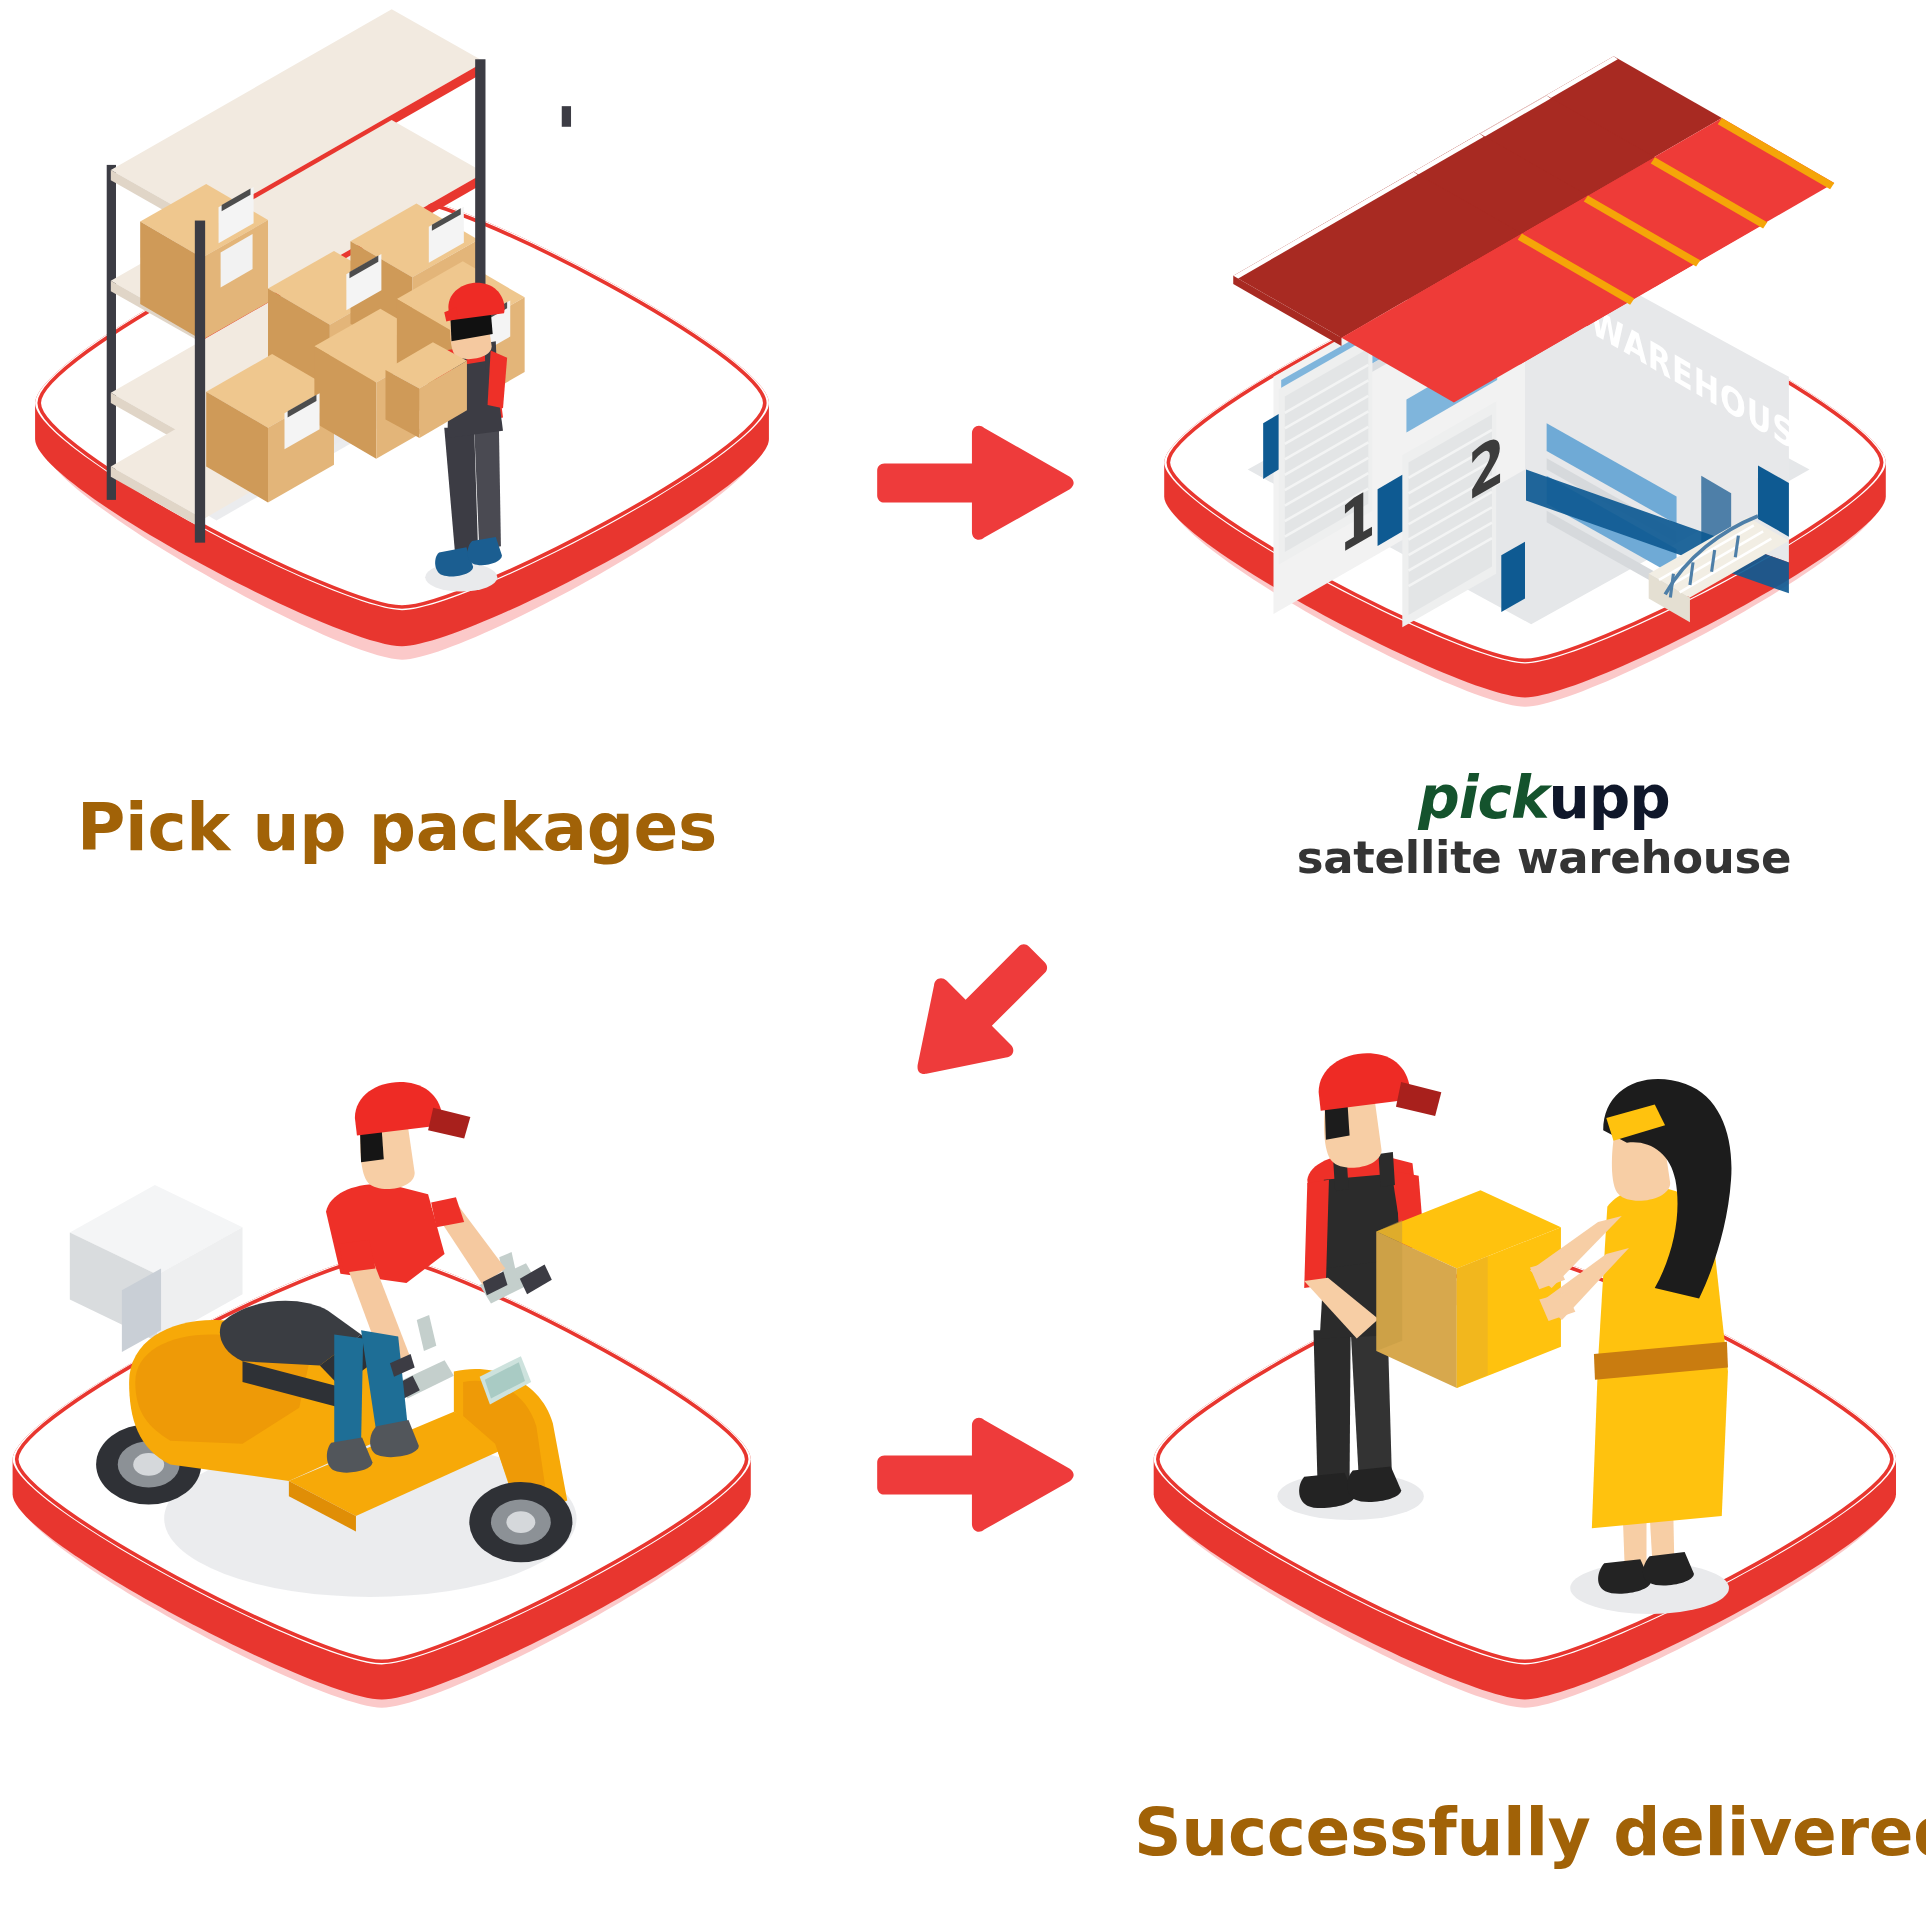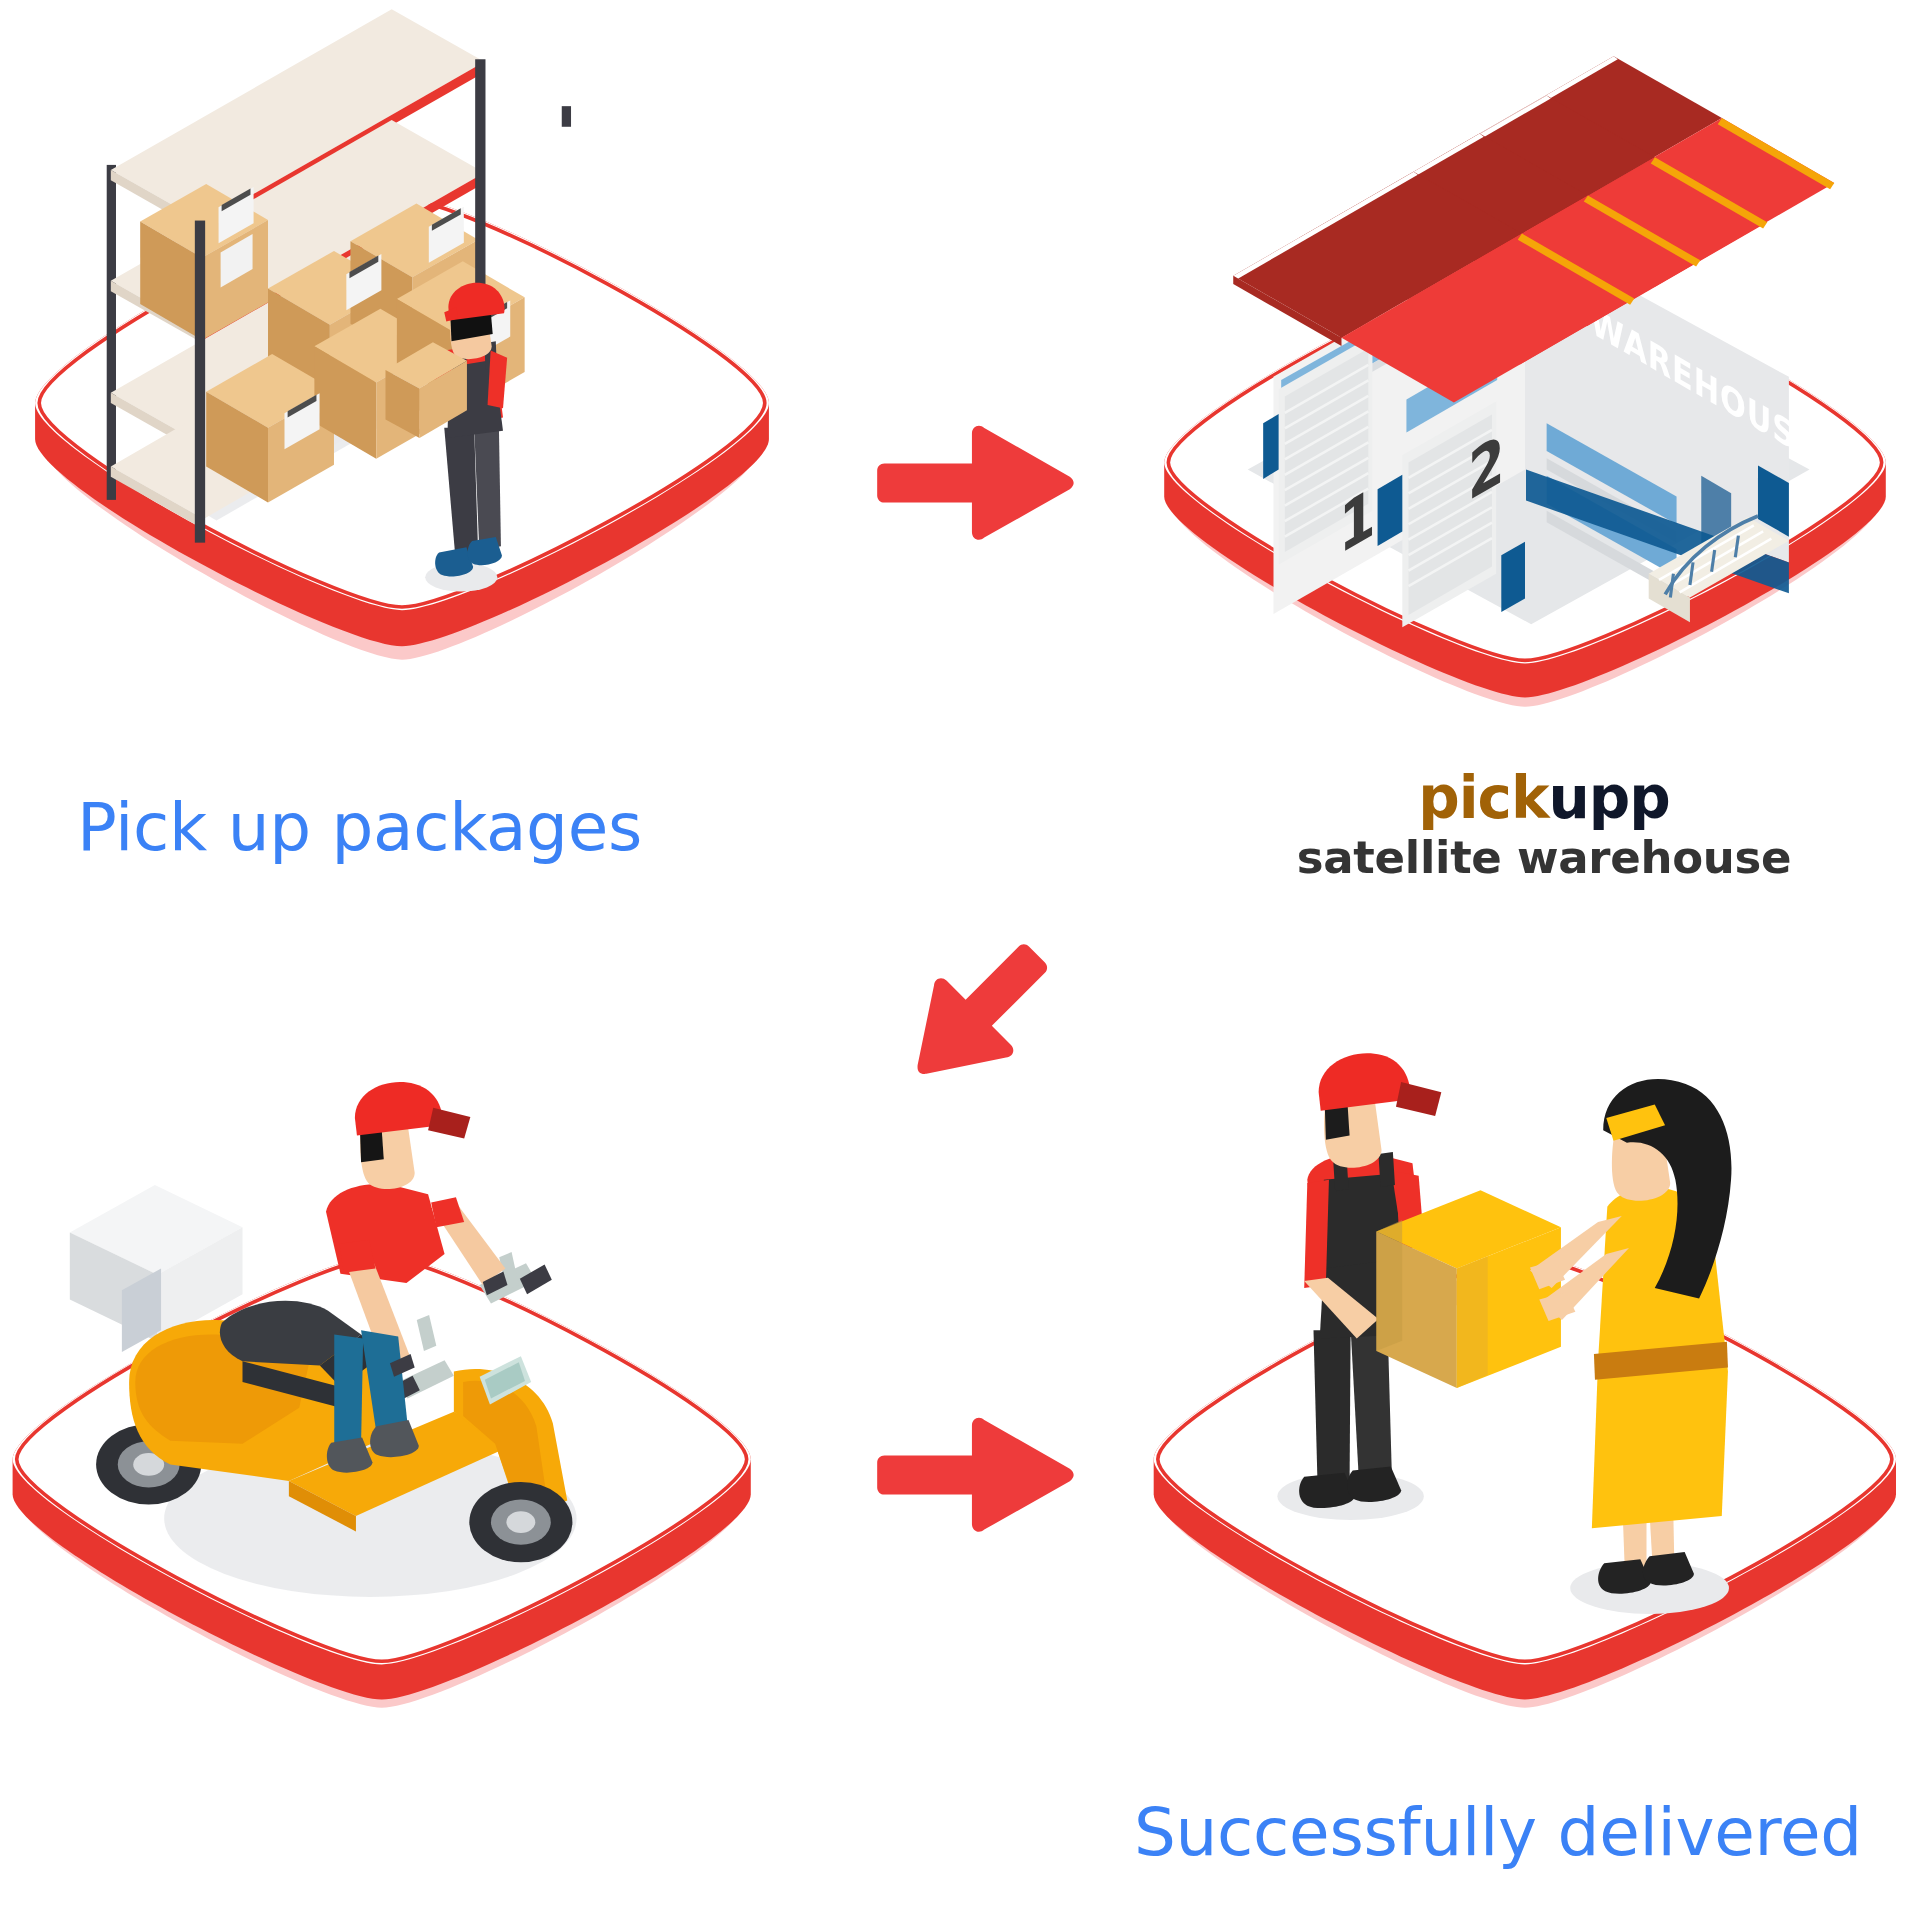--- a/index.html
+++ b/index.html
@@ -11,41 +11,41 @@
     overflow:hidden;
   }
   .stage{position:relative;width:1926px;height:1926px;background:#fff;}
 
   
   .cell{position:absolute;}
 
   
   .caption{
     position:absolute;
-    color:#3b82f6;
-    font-weight:400;
+    color:#a16207;
+    font-weight:700;
     font-family:"DejaVu Sans","Liberation Sans",sans-serif;
     white-space:nowrap;
     letter-spacing:-0.3px;
     line-height:1.08;
   }
   .cap-pickup{left:77px;top:792px;font-size:66px;}
   .cap-shipping{left:211px;top:1803px;font-size:66px;}
   .cap-delivered{left:1134px;top:1797px;font-size:66px;}
 
   .wh-caption{
     position:absolute;left:1201px;top:769px;width:686px;
     text-align:center;
   }
   .brand{
     font-size:58px;font-weight:700;line-height:1.0;
     letter-spacing:-1px;
     display:block;
   }
-  .brand .b1{color:#a16207;}
+  .brand .b1{color:#14532d;font-style:italic;}
   .brand .b2{color:#0f172a;}
   .wh-sub{
     display:block;margin-top:7.2px;
     font-size:45px;font-weight:700;color:#343434;
     letter-spacing:-0.3px;line-height:1.05;
   }
 
   
   .arrow{position:absolute;}
   .arr-top{left:871px;top:423px;}

